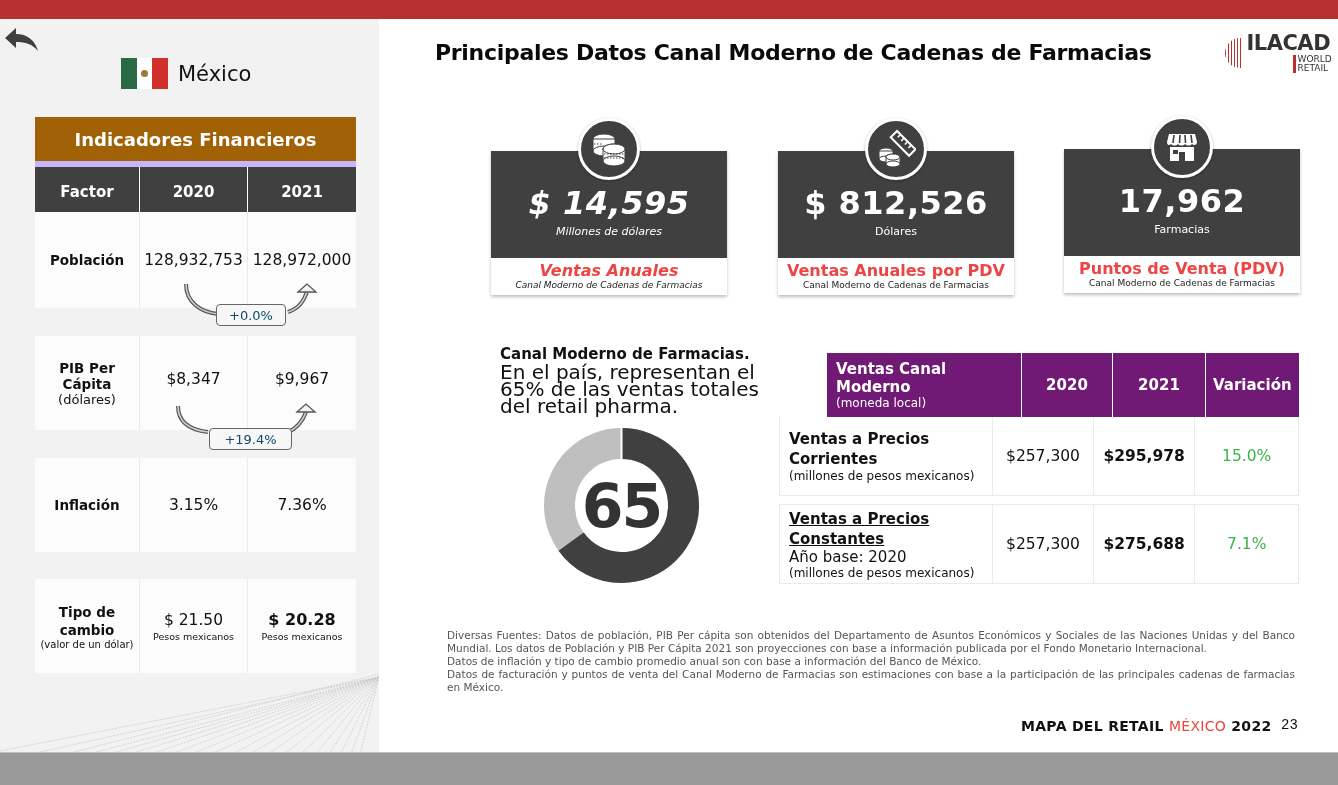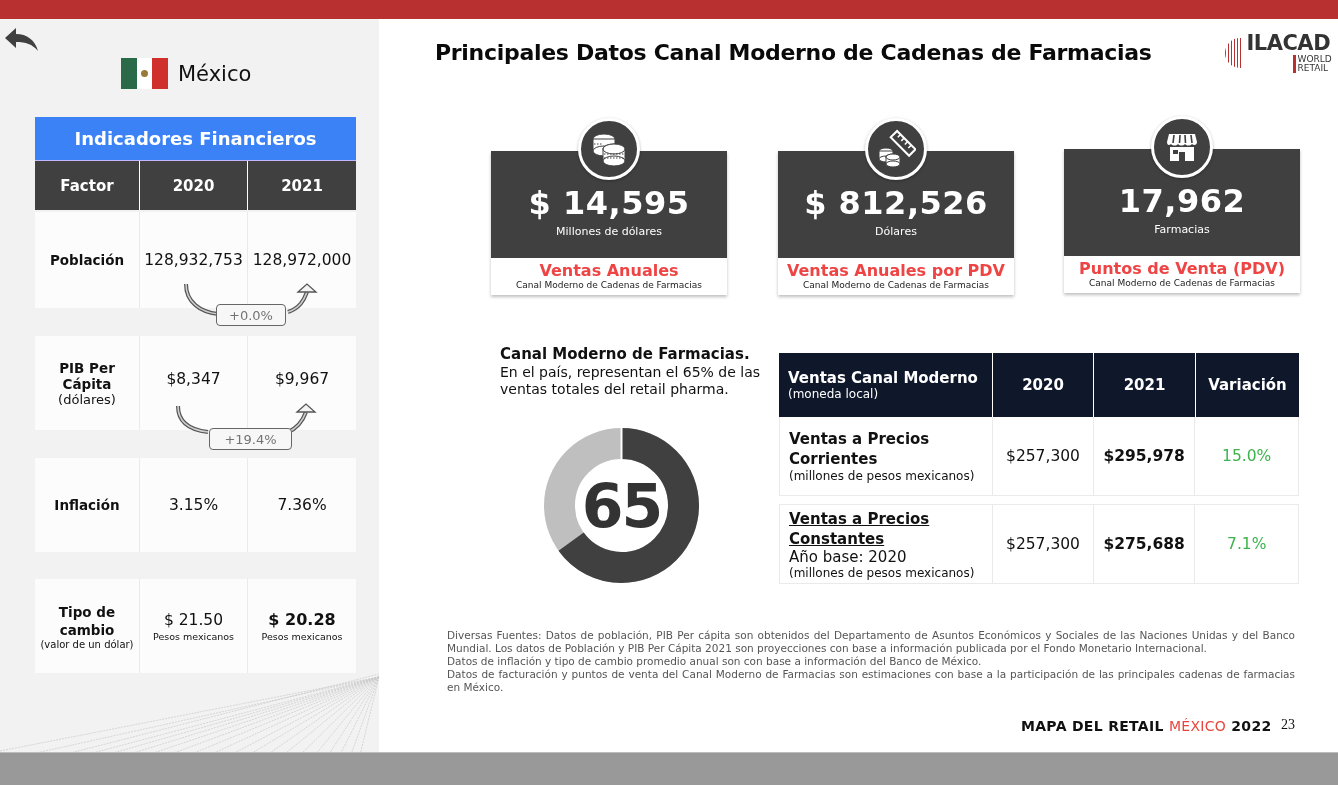--- a/index.html
+++ b/index.html
@@ -12,35 +12,35 @@
   .country { position: absolute; left: 121px; top: 58px; display: flex; align-items: center; }
   .flag { width: 47px; height: 31px; display: flex; }
   .flag span { flex: 1; }
   .flag .g { background: #2a6a48; }
   .flag .w { background: #ffffff; position: relative; }
   .flag .w::after { content: ""; position: absolute; left: 50%; top: 50%; width: 7px; height: 7px; margin: -3.5px 0 0 -3.5px; border-radius: 50%; background: #9a7a3a; }
   .flag .r { background: #d0302c; }
   .country-name { margin-left: 10px; font-size: 21px; color: #111; font-family: "DejaVu Sans", sans-serif; }
 
   .fin-table { position: absolute; left: 35px; top: 117px; width: 321px; }
-  .fin-title { height: 44px; background: #3b82f6; color: #fff; font-weight: bold; font-size: 18px; display: flex; align-items: center; justify-content: center; border-bottom: 1px solid #c4b5fd; }
+  .fin-title { height: 50px; background: #a16207; color: #fff; font-weight: bold; font-size: 18px; display: flex; align-items: center; justify-content: center; border-bottom: 6px solid #c4b5fd; }
   .fin-head { display: flex; height: 49px; background: #404040; color: #fff; font-weight: bold; font-size: 15px; }
   .fin-head div { display: flex; align-items: center; justify-content: center; border-right: 1px solid #fff; }
   .fin-head div:last-child { border-right: none; }
   .c1 { width: 105px; } .c2 { width: 108px; } .c3 { width: 108px; }
   .fin-row { display: flex; background: #fcfcfc; position: absolute; left: 0; width: 321px; }
   .fin-row > div { display: flex; flex-direction: column; align-items: center; justify-content: center; border-right: 1px solid #eaeaea; text-align: center; }
   .fin-row > div:last-child { border-right: none; }
   .fl { font-weight: bold; font-size: 13.5px; }
   .fl-sub { font-size: 13px; font-weight: normal; }
   .fv { font-size: 15.5px; color: #111; }
   .fv-b { font-size: 16px; font-weight: bold; }
   .fv-sub { font-size: 9.5px; color: #111; margin-top: 2px; }
   .small-label { font-size: 10px; font-weight: normal; }
-  .var-badge { position: absolute; height: 22px; border: 1.5px solid #666; border-radius: 4px; background: #f7f7f7; color: #737373; font-size: 13px; display: flex; align-items: center; justify-content: center; }
+  .var-badge { position: absolute; height: 22px; border: 1.5px solid #666; border-radius: 4px; background: #f7f7f7; color: #0c4a6e; font-size: 13px; display: flex; align-items: center; justify-content: center; }
 
   .lines { position: absolute; left: 0; top: 655px; width: 379px; height: 97px; }
 
   .main-title { position: absolute; left: 435px; top: 40px; font-size: 22px; font-weight: bold; color: #0a0a0a; letter-spacing: -0.3px; }
   .logo { position: absolute; left: 1225px; top: 33px; display: flex; align-items: center; }
   .logo-bars { width: 24px; height: 30px; border-radius: 15px 0 0 15px; overflow: hidden; display: flex; }
   .logo-bars span { width: 2px; margin-right: 2px; background: #b83030; }
   .logo-text { margin-left: 3px; line-height: 1; }
   .logo-top { font-size: 21px; font-weight: bold; color: #333; letter-spacing: -0.5px; }
   .logo-bot { font-size: 9px; color: #333; border-left: 3px solid #b83030; padding-left: 2px; margin-top: 1px; margin-left: 46px; }
@@ -48,47 +48,47 @@
   .kpi { position: absolute; top: 151px; width: 236px; height: 144px; box-shadow: 0 2px 3px rgba(0,0,0,0.25); background: #fff; }
   .kpi-dark { height: 107px; background: #404040; color: #fff; display: flex; flex-direction: column; align-items: center; padding-top: 36px; }
   .kpi-value { font-size: 32px; font-weight: bold; letter-spacing: 0.5px; line-height: 1; }
   .kpi-unit { font-size: 11px; margin-top: 6px; }
   .kpi-light { text-align: center; padding-top: 4px; }
   .kpi-label { font-size: 16px; font-weight: bold; color: #ef4444; line-height: 1.1; }
   .kpi-sub { font-size: 9px; color: #222; }
   .kpi-icon { position: absolute; top: -33px; left: 50%; margin-left: -31px; width: 62px; height: 62px; border-radius: 50%; background: #404040; border: 3px solid #fff; box-shadow: 0 1px 3px rgba(0,0,0,0.3); display: flex; align-items: center; justify-content: center; }
 
   .donut-title { position: absolute; left: 500px; top: 345px; font-size: 15px; font-weight: bold; color: #111; }
-  .donut-desc { position: absolute; left: 500px; top: 364px; font-size: 14px; color: #111; line-height: 17px; width: 265px; }
+  .donut-desc { position: absolute; left: 500px; top: 364px; font-size: 20px; color: #111; line-height: 17px; width: 265px; }
   .donut { position: absolute; left: 543px; top: 427px; width: 157px; height: 157px; }
   .donut-num { position: absolute; left: 543px; top: 427px; width: 157px; height: 157px; display: flex; align-items: center; justify-content: center; font-size: 60px; font-weight: bold; color: #333; letter-spacing: -2px; }
 
   .vtable { position: absolute; left: 779px; top: 353px; width: 520px; }
-  .vhead { display: flex; height: 64px; background: #0f172a; color: #fff; }
+  .vhead { display: flex; height: 64px; background: #701a75; color: #fff; margin-left: 48px; }
   .vhead > div { display: flex; align-items: center; justify-content: center; border-right: 1px solid #fff; font-weight: bold; font-size: 15px; }
   .vhead > div:last-child { border-right: none; }
   .v1 { width: 214px; } .v2 { width: 101px; } .v3 { width: 102px; } .v4 { width: 103px; }
   .vhead .v1 { flex-direction: column; align-items: flex-start; padding-left: 9px; }
   .vhead .v1 .vh-sub { font-size: 12px; font-weight: normal; }
   .vrow { display: flex; background: #fff; border: 1px solid #eaeaea; border-top: none; }
   .vrow > div { display: flex; align-items: center; justify-content: center; border-right: 1px solid #eaeaea; }
   .vrow > div:last-child { border-right: none; }
   .vrow .v1 { flex-direction: column; align-items: flex-start; justify-content: center; padding-left: 9px; }
   .vr-label { font-size: 15px; font-weight: bold; line-height: 20px; }
   .vr-base { font-size: 15px; line-height: 17px; }
   .vr-sub { font-size: 12px; line-height: 14px; }
   .vr-val { font-size: 15.5px; }
   .vr-bold { font-size: 15.5px; font-weight: bold; }
   .vr-var { font-size: 15.5px; color: #3cb44b; }
   .vgap { height: 8px; }
 
   .footnote { position: absolute; left: 447px; top: 629px; width: 848px; font-size: 10.5px; color: #555; line-height: 13px; text-align: justify; }
   .footer-brand { position: absolute; left: 1021px; top: 718px; font-size: 14px; font-weight: bold; color: #111; letter-spacing: 0.3px; }
   .footer-brand .red { color: #e8463c; font-weight: normal; }
-  .page-num { position: absolute; left: 1281px; top: 717px; font-size: 14px; color: #111; font-family: Liberation Serif, serif; }
+  .page-num { position: absolute; left: 1281px; top: 717px; font-size: 14px; color: #111; font-family: Liberation Mono, monospace; }
 </style>
 </head>
 <body>
 
 <div class="page">
   <div class="topbar"></div>
 
   <div class="leftpanel">
     <svg class="lines" viewBox="0 0 379 97" preserveAspectRatio="none">
       <g stroke="#c8c8c8" stroke-width="0.7" stroke-dasharray="2,1" fill="none">
@@ -217,21 +217,21 @@
         <span></span>
         <span></span>
         <span></span>
     </div>
     <div class="logo-text">
       <div class="logo-top">ILACAD</div>
       <div class="logo-bot">WORLD RETAIL</div>
     </div>
   </div>
 
-  <div class="kpi" style="left:491px;">
+  <div class="kpi" style="left:491px;font-style:italic;">
     <div class="kpi-dark">
       <div class="kpi-value">$ 14,595</div>
       <div class="kpi-unit">Millones de dólares</div>
     </div>
     <div class="kpi-light">
       <div class="kpi-label">Ventas Anuales</div>
       <div class="kpi-sub">Canal Moderno de Cadenas de Farmacias</div>
     </div>
     <div class="kpi-icon">
       <svg width="36" height="34" viewBox="0 0 36 34">

